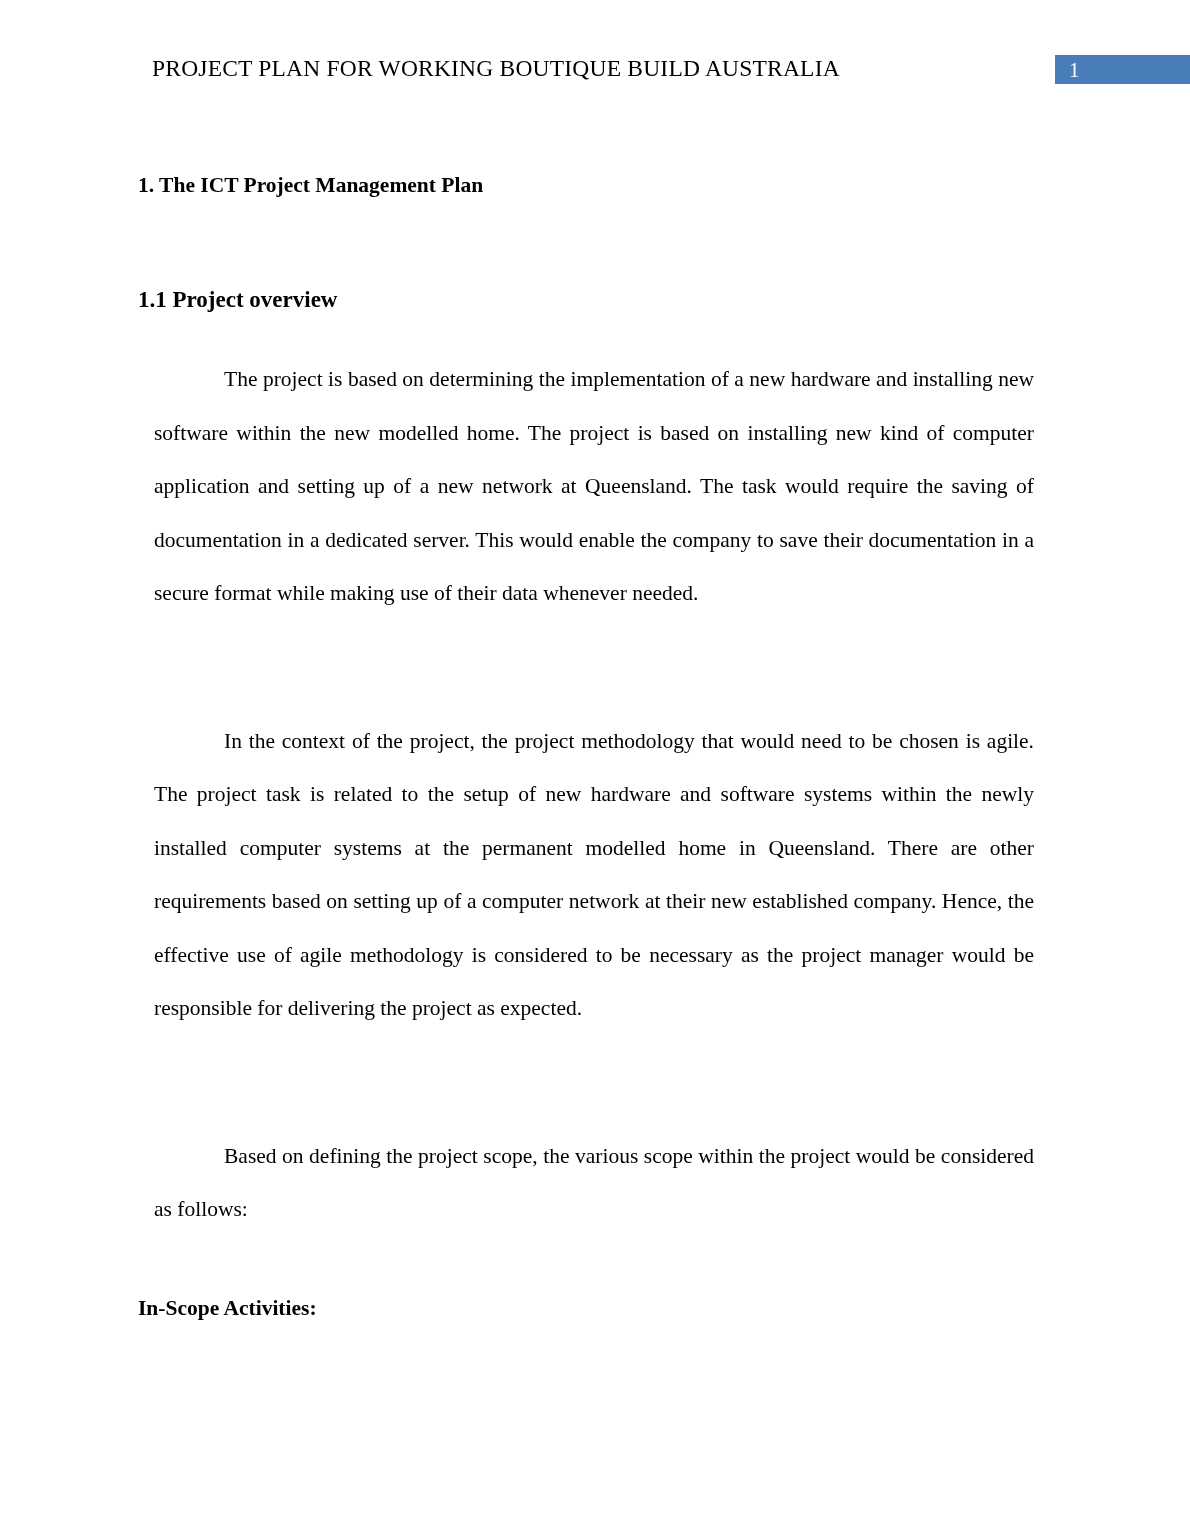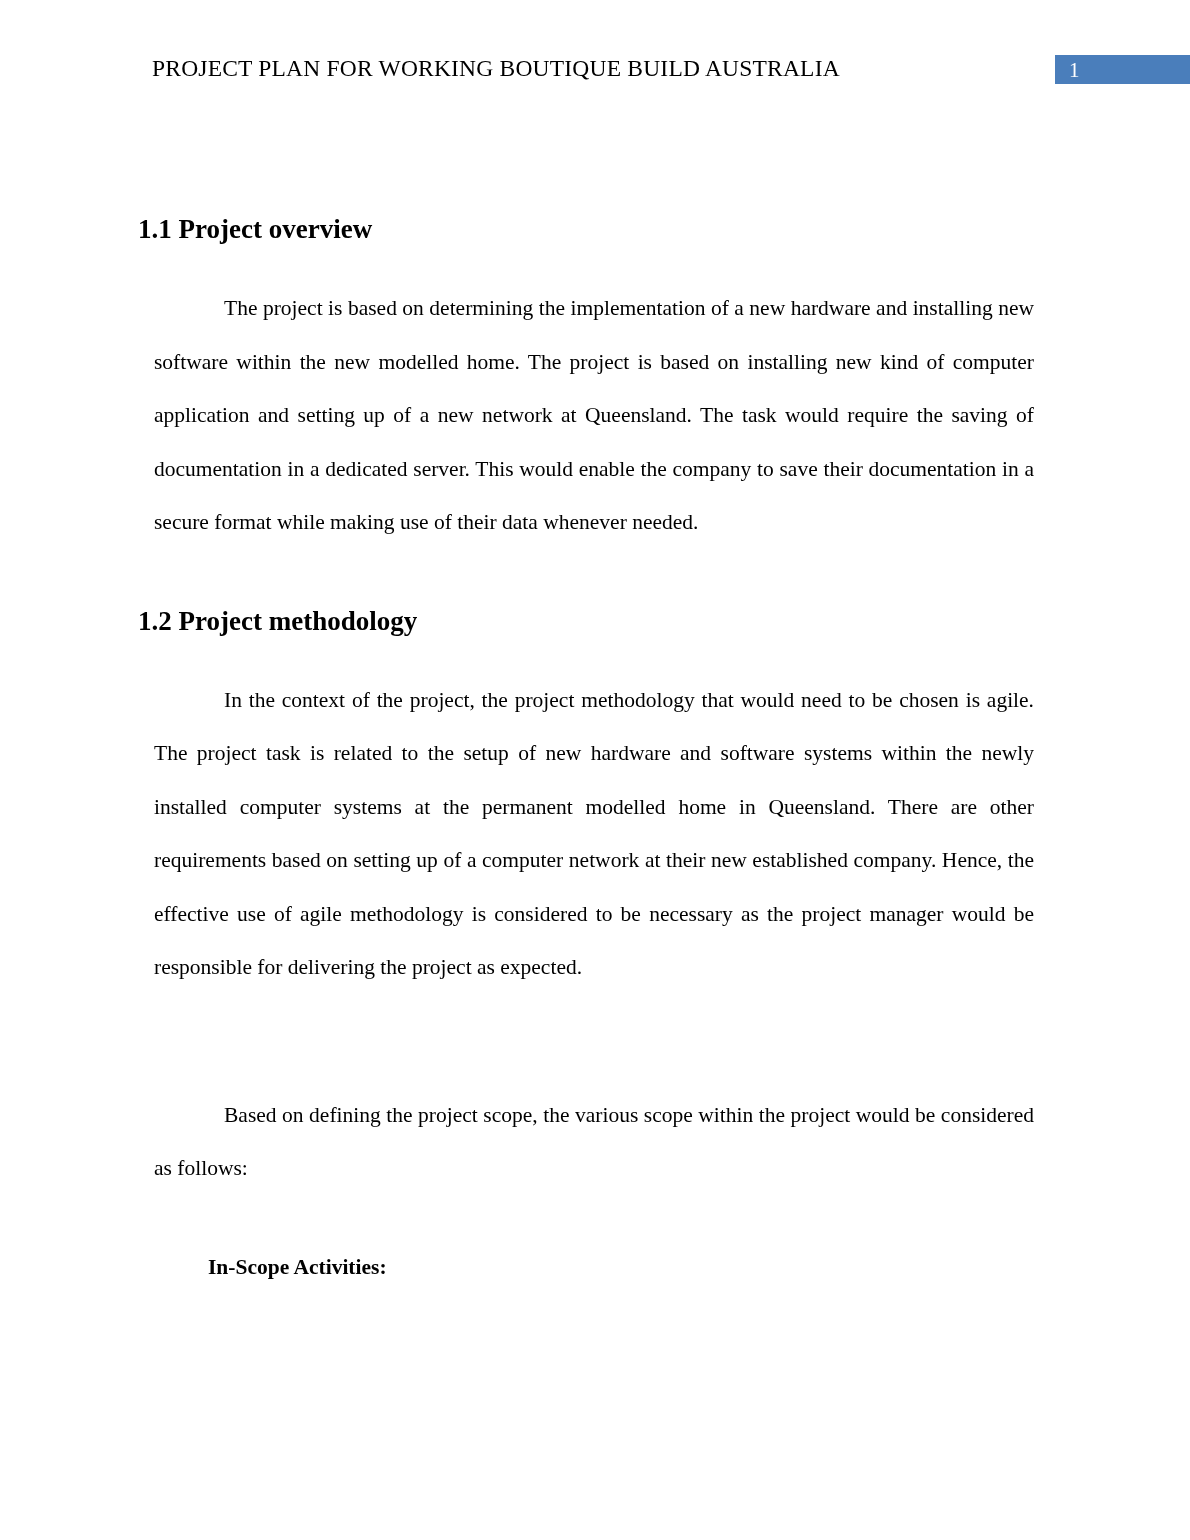--- a/index.html
+++ b/index.html
@@ -61,41 +61,41 @@
 
   h2.section-heading {
     margin: 0 0 0 0;
     padding: 0;
     font-size: 21.5px;
     font-weight: bold;
     line-height: 30px;
   }
 
   .sub-heading {
-    font-size: 27px;
+    font-size: 23px;
     font-weight: bold;
     line-height: 30px;
+    margin-top: 41px;
   }
 
   .body-para {
     font-size: 21.5px;
     line-height: 53.5px;
     text-align: justify;
     text-justify: inter-word;
     text-indent: 70px;
     margin: 16px;
     padding: 0;
     hyphens: none;
   }
 
   .indented-bold {
     font-size: 21.5px;
     font-weight: bold;
     line-height: 30px;
-    margin-left: 70px;
   }
 
   
   .sp-h1-to-h2 { height: 44px; }
   .sp-h2-to-para { height: 22px; }
   .sp-para-to-h2 { height: 40px; }
   .sp-para-to-sub { height: 40px; }
   .sp-sub-to-para { height: 40px; }
 </style>
 </head>
@@ -103,30 +103,30 @@
 
 <div class="page-header">
   <div class="header-title">PROJECT PLAN FOR WORKING BOUTIQUE BUILD AUSTRALIA</div>
   <div class="page-number-box">
     <span class="page-number-text">1</span>
   </div>
 </div>
 
 <div class="doc-body">
 
+  <h2 class="section-heading">1. The ICT Project Management Plan</h2>
 
   <div class="sp-h1-to-h2"></div>
 
   <div class="sub-heading">1.1 Project overview</div>
   <div class="sp-h2-to-para"></div>
   <p class="body-para">The project is based on determining the implementation of a new hardware and installing new software within the new modelled home. The project is based on installing new kind of computer application and setting up of a new network at Queensland. The task would require the saving of documentation in a dedicated server. This would enable the company to save their documentation in a secure format while making use of their data whenever needed.</p>
 
   <div class="sp-para-to-h2"></div>
 
-  <div class="sub-heading">1.2 Project methodology</div>
   <div class="sp-h2-to-para"></div>
   <p class="body-para">In the context of the project, the project methodology that would need to be chosen is agile. The project task is related to the setup of new hardware and software systems within the newly installed computer systems at the permanent modelled home in Queensland. There are other requirements based on setting up of a computer network at their new established company. Hence, the effective use of agile methodology is considered to be necessary as the project manager would be responsible for delivering the project as expected.</p>
 
   <div class="sp-para-to-h2"></div>
 
   <div class="sp-h2-to-para"></div>
   <p class="body-para">Based on defining the project scope, the various scope within the project would be considered as follows:</p>
 
   <div class="sp-para-to-sub"></div>
 

